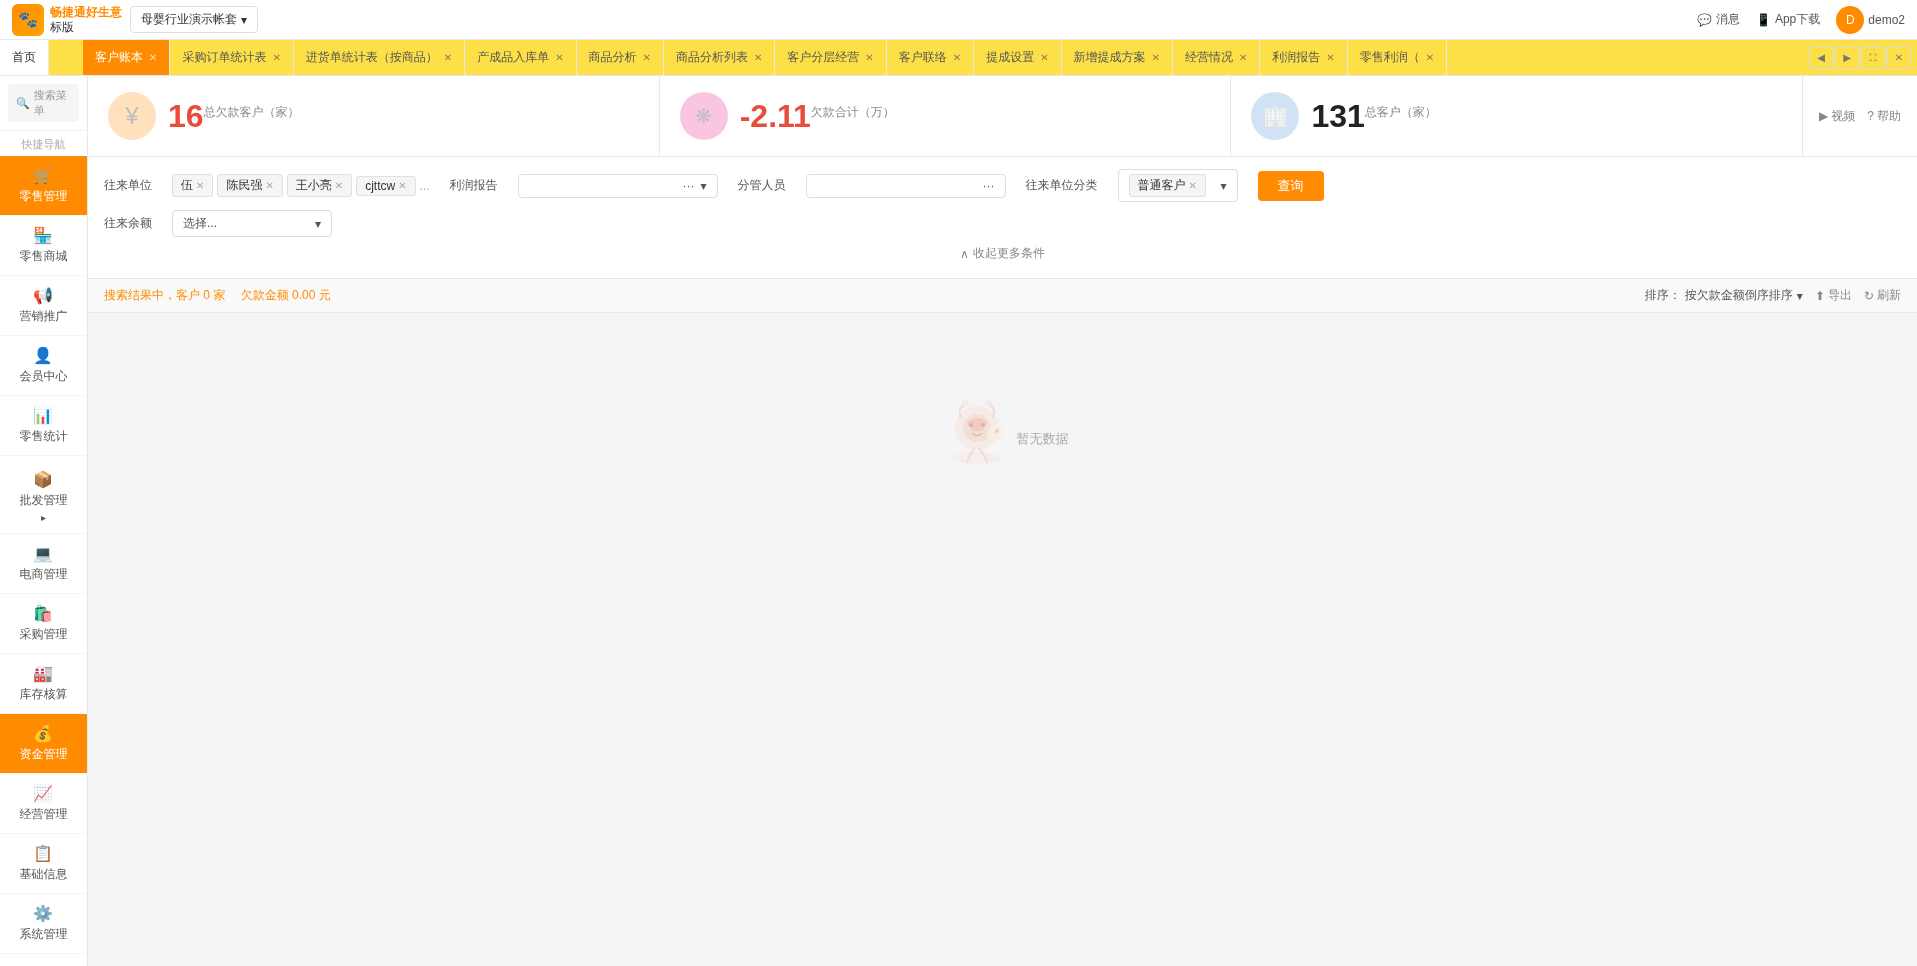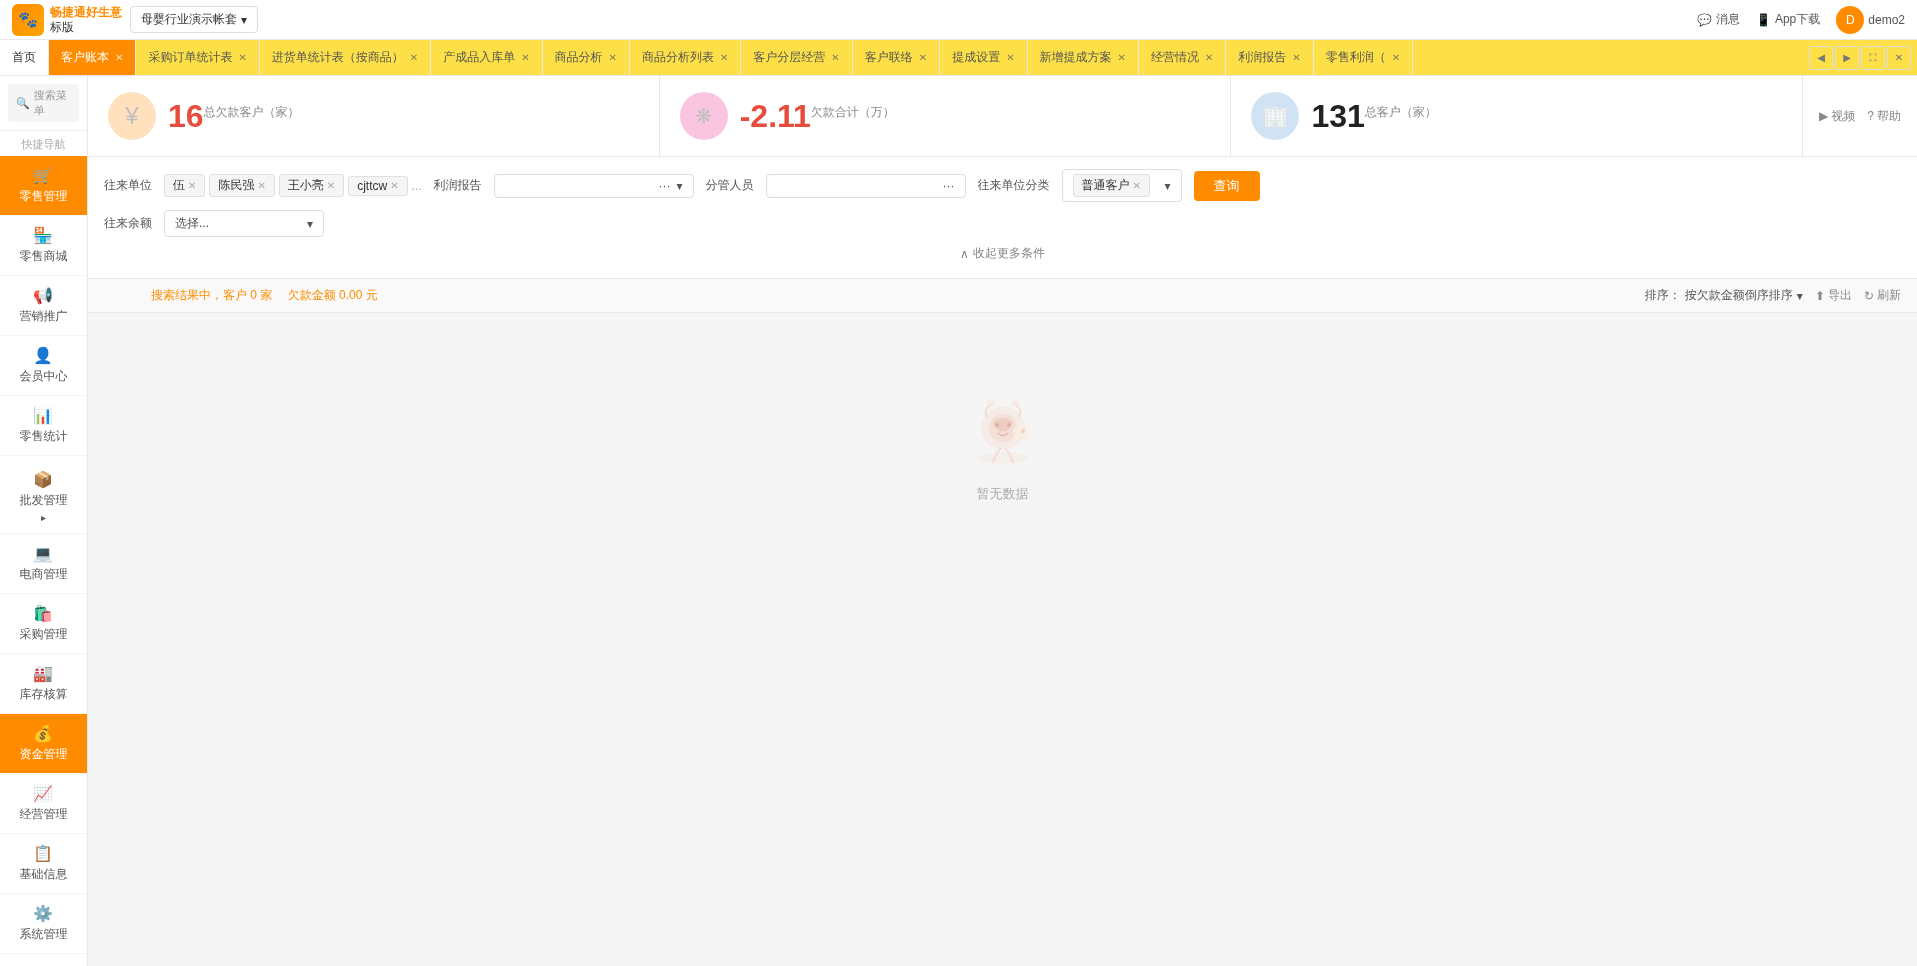--- a/index.html
+++ b/index.html
@@ -14,21 +14,21 @@
     .logo-text div:first-child { color: #ff8c00; font-weight: bold; }
     .store-selector { display: flex; align-items: center; gap: 4px; padding: 4px 10px; border: 1px solid #ddd; border-radius: 4px; cursor: pointer; font-size: 12px; color: #333; }
     .top-bar-right { display: flex; align-items: center; gap: 16px; }
     .top-right-item { display: flex; align-items: center; gap: 4px; cursor: pointer; color: #555; font-size: 12px; }
     .avatar { width: 28px; height: 28px; border-radius: 50%; background: #ff8c00; display: flex; align-items: center; justify-content: center; color: white; font-size: 12px; }
 
     
     .tab-bar { background: #fde047; display: flex; align-items: center; height: 36px; border-bottom: 1px solid #e8e8e8; flex-shrink: 0; overflow: hidden; }
     .tab { display: flex; align-items: center; padding: 0 12px; height: 36px; border-right: 1px solid #e8e8e8; cursor: pointer; font-size: 12px; color: #555; white-space: nowrap; gap: 4px; flex-shrink: 0; }
     .tab.home { background: #fff; color: #333; }
-    .tab.active { background: #ff8c00; color: white; }
+    .tab.active { background: #ff8c00; color: white; margin-left: 34px; }
     .tab .close-btn { font-size: 10px; opacity: 0.7; margin-left: 2px; }
     .tab-actions { display: flex; align-items: center; margin-left: auto; gap: 2px; padding: 0 6px; }
     .tab-action-btn { width: 24px; height: 24px; display: flex; align-items: center; justify-content: center; cursor: pointer; color: #777; border: 1px solid #ddd; border-radius: 3px; font-size: 10px; }
 
     
     .main-layout { display: flex; flex: 1; overflow: hidden; }
 
     
     .sidebar { width: 88px; background: #fff; border-right: 1px solid #e8e8e8; display: flex; flex-direction: column; overflow-y: auto; flex-shrink: 0; }
     .sidebar-search { padding: 8px; border-bottom: 1px solid #f0f0f0; }
@@ -53,46 +53,46 @@
     .stat-icon-circle { width: 48px; height: 48px; border-radius: 50%; display: flex; align-items: center; justify-content: center; font-size: 22px; opacity: 0.25; }
     .stat-icon-circle.orange { background: #ff8c00; }
     .stat-icon-circle.pink { background: #e91e8c; }
     .stat-icon-circle.blue { background: #4a90d9; }
 
     .stats-panel-right { display: flex; align-items: center; gap: 12px; padding: 0 16px; flex-shrink: 0; }
     .help-link { font-size: 12px; color: #888; cursor: pointer; display: flex; align-items: center; gap: 3px; }
 
     
     .filter-section { background: #fff; padding: 12px 16px; border-bottom: 1px solid #e8e8e8; }
-    .filter-row { display: flex; align-items: center; gap: 12px; margin-bottom: 8px; flex-wrap: wrap; }
+    .filter-row { display: flex; align-items: center; gap: 20px; margin-bottom: 8px; flex-wrap: wrap; }
     .filter-row:last-child { margin-bottom: 0; }
     .filter-label { font-size: 12px; color: #555; white-space: nowrap; }
     .filter-tags { display: flex; align-items: center; gap: 4px; flex-wrap: wrap; }
     .filter-tag { display: flex; align-items: center; gap: 3px; padding: 2px 8px; background: #f5f5f5; border: 1px solid #e0e0e0; border-radius: 3px; font-size: 12px; color: #333; }
     .filter-tag .tag-close { cursor: pointer; color: #aaa; font-size: 10px; }
     .filter-more { color: #aaa; cursor: pointer; font-size: 12px; }
     .filter-select { display: flex; align-items: center; border: 1px solid #ddd; border-radius: 4px; padding: 4px 10px; font-size: 12px; color: #555; cursor: pointer; gap: 6px; min-width: 120px; }
     .filter-select-wide { min-width: 200px; }
     .collapse-btn { display: flex; align-items: center; justify-content: center; color: #888; font-size: 12px; cursor: pointer; gap: 4px; margin: 4px auto; }
     .query-btn { background: #ff8c00; color: white; border: none; border-radius: 4px; padding: 6px 20px; font-size: 13px; cursor: pointer; }
 
     
     .result-bar { background: #f9f9f9; padding: 8px 16px; display: flex; align-items: center; justify-content: space-between; border-bottom: 1px solid #e8e8e8; }
-    .result-info { font-size: 12px; color: #555; margin-left: 47px; }
+    .result-info { font-size: 12px; color: #555; }
     .result-info span { color: #ff8c00; }
     .result-actions { display: flex; align-items: center; gap: 12px; }
     .sort-select { display: flex; align-items: center; gap: 4px; font-size: 12px; color: #555; cursor: pointer; }
     .action-link { display: flex; align-items: center; gap: 3px; font-size: 12px; color: #888; cursor: pointer; }
 
     
     .data-table { width: 100%; background: #fff; border-collapse: collapse; }
     .data-table th { padding: 10px 16px; text-align: left; font-size: 13px; font-weight: 500; color: #555; background: #fff; border-bottom: 1px solid #f0f0f0; }
 
     
-    .empty-state { display: flex; flex-direction: column; align-items: center; justify-content: center; padding: 80px 20px; }
+    .empty-state { display: flex; flex-direction: row; align-items: center; justify-content: center; padding: 80px 20px; }
     .empty-icon { width: 80px; height: 80px; opacity: 0.5; margin-bottom: 12px; }
     .empty-text { font-size: 13px; color: #aaa; }
 
     
     ::-webkit-scrollbar { width: 4px; height: 4px; }
     ::-webkit-scrollbar-track { background: #f1f1f1; }
     ::-webkit-scrollbar-thumb { background: #ccc; border-radius: 2px; }
   </style>
 </head>
 <body>

